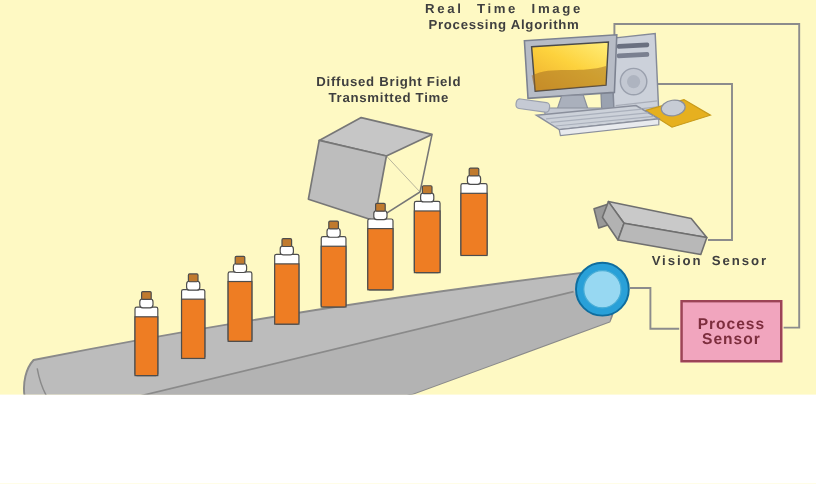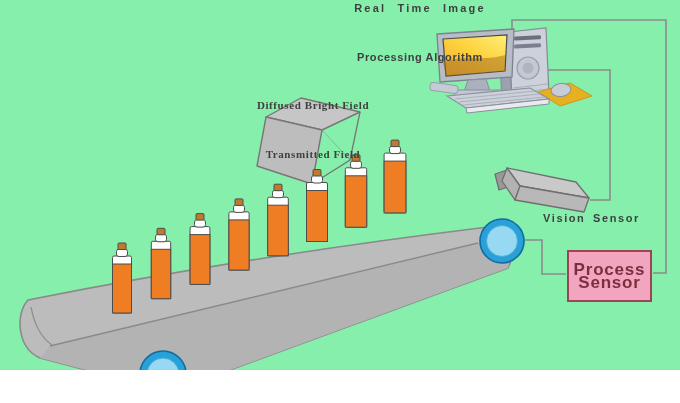--- a/index.html
+++ b/index.html
@@ -1,34 +1,34 @@
 <!DOCTYPE html>
 <html style="--bottle-orange: #ee7d23; --bottle-cap: #c07a2e; --bottle-outline: #4d4d4d; --belt-gray: #bcbcbc; --belt-front-gray: #b3b3b3; --belt-outline: #8a8a8a; --roller-ring-blue: #29a0d8; --roller-ring-edge: #0f6d9e; --roller-core-blue: #97d8f2; --box-face-gray: #c6c6c6; --box-side-gray: #bdbdbd; --box-outline: #777777; --metal-light: #ccd1da; --metal-mid: #b7bcc6; --metal-dark: #9aa2b0; --metal-edge: #848a98; --screen-yellow-hi: #ffee7a; --screen-yellow-mid: #fdd23d; --screen-yellow-lo: #eeb02f; --screen-wave: #a06a22; --mousepad-yellow: #e6b01f; --sensor-top: #c9c9c9; --sensor-side: #b2b2b2; --sensor-front: #b8b8b8; --sensor-lens: #999999; --sensor-outline: #6f6f6f; --connector-gray: #8c8c8c; --pink-box-fill: #f1a5be; --pink-box-border: #9c4456; --pink-box-text: #7d2e3e; --label-text: #3f3f3f;"><head>
 <meta charset="utf-8">
 <style>
   html,body{margin:0;padding:0;background:#ffffff;}
   .stage{
-    position:relative;width:680px;height:370px;background:#86efac;overflow:hidden;
+    position:relative;width:680px;height:329px;background:#fef9c3;overflow:hidden;
     font-family:"Liberation Sans", sans-serif;
   }
   .stage svg{position:absolute;left:0;top:0;}
   .label{
     position:absolute;color:var(--label-text,#3f3f3f);font-weight:bold;
     font-size:11px;line-height:13px;text-align:center;white-space:nowrap;
   }
   .label .ls2{letter-spacing:2.2px;word-spacing:6px;}
-  .label .ls1{letter-spacing:0.6px;margin-top:36px;}
+  .label .ls1{letter-spacing:0.6px;}
   .label.sensor{letter-spacing:1.6px;word-spacing:3px;}
   .process-box{
     position:absolute;left:567px;top:250px;width:85px;height:52px;
     background:var(--pink-box-fill,#f1a5be);
     border:2px solid var(--pink-box-border,#9c4456);
     box-sizing:border-box;
     display:flex;flex-direction:column;align-items:center;justify-content:center;
-    color:var(--pink-box-text,#7d2e3e);font-weight:bold;font-size:17px;line-height:13px;
+    color:var(--pink-box-text,#7d2e3e);font-weight:bold;font-size:13px;line-height:13px;
     letter-spacing:0.8px;
   }
 </style>
 </head>
 <body>
 
 <div class="stage">
 
   <svg width="680" height="403" viewBox="0 0 680 403">
     <defs>
@@ -153,23 +153,23 @@
       <polygon points="507,168 520,186 515,200 502,181" style="fill:var(--sensor-side,#b2b2b2)"></polygon>
       <polygon points="520,186 589,198 584,212 515,200" style="fill:var(--sensor-front,#b8b8b8)"></polygon>
     </g>
   </svg>
 
   <div class="label" style="left:345px;top:2px;width:150px;">
     <div class="ls2">Real Time Image</div>
     <div class="ls1">Processing Algorithm</div>
   </div>
 
-  <div class="label" style="left:238px;top:63px;width:150px;font-family:Liberation Serif, serif;">
+  <div class="label" style="left:249px;top:63px;width:150px;">
     <div class="ls1">Diffused Bright Field</div>
-    <div class="ls1">Transmitted Field</div>
+    <div class="ls1">Transmitted Time</div>
   </div>
 
   <div class="label sensor" style="left:520px;top:212px;width:120px;text-align:right;">
     <span>Vision Sensor</span>
   </div>
 
   <div class="process-box">
     <div>Process</div>
     <div>Sensor</div>
   </div>

